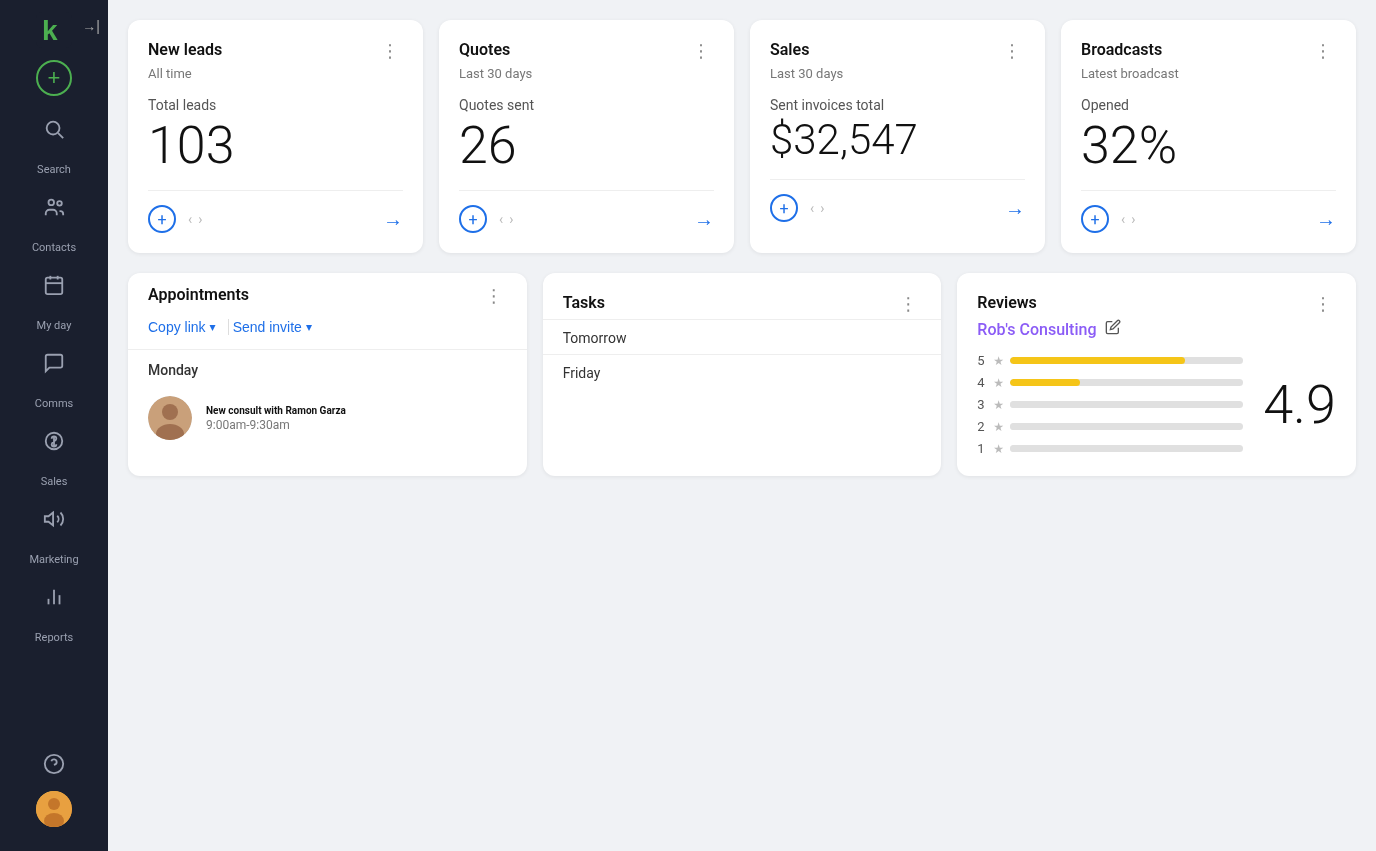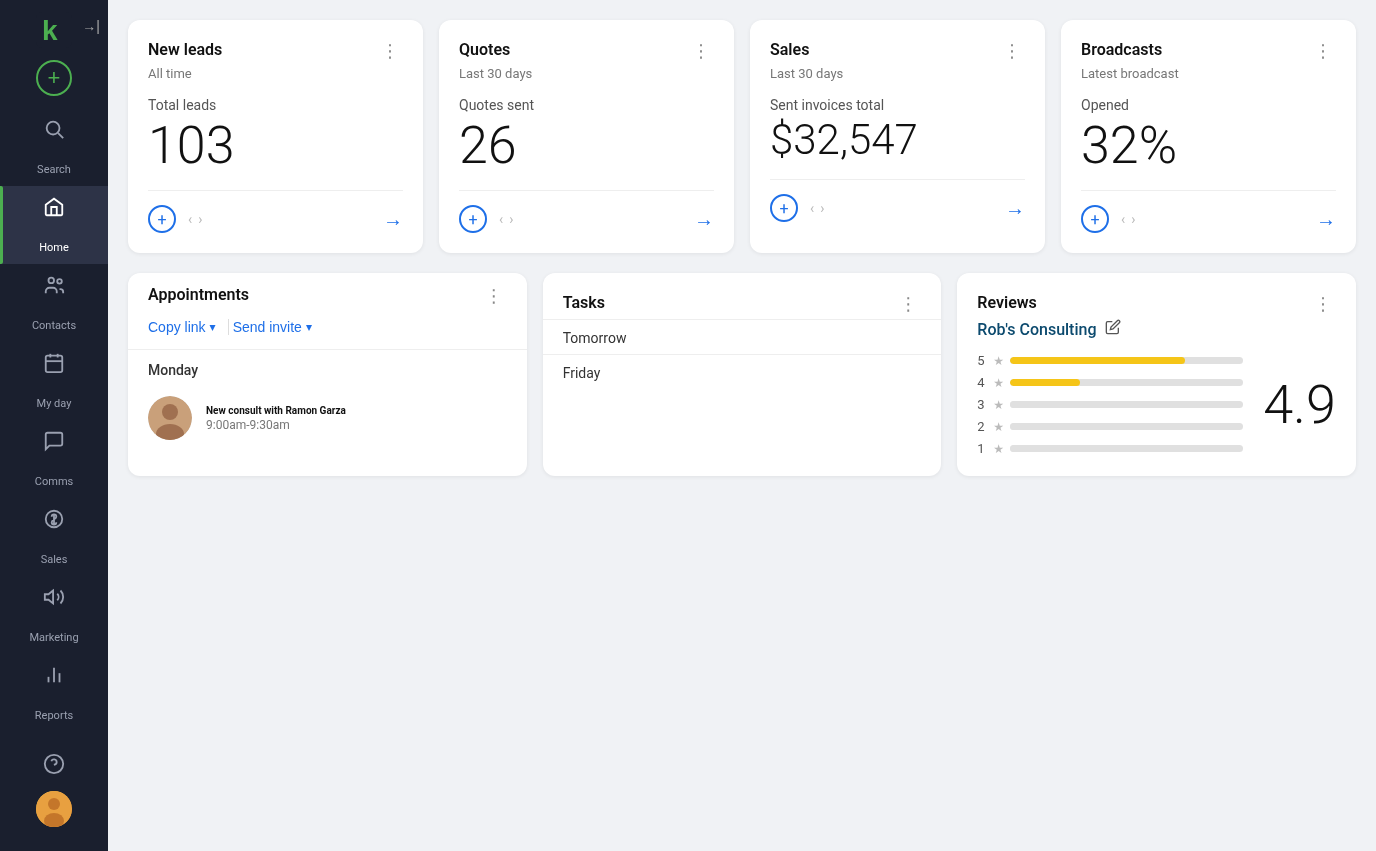--- a/index.html
+++ b/index.html
@@ -208,21 +208,21 @@
     }
     .task-info {}
     .task-name { font-size: 14px; font-weight: 500; color: #111; }
     .task-due { font-size: 12px; color: #777; margin-top: 2px; }
     .task-assigned { font-size: 12px; color: #555; margin-top: 1px; }
     .task-assigned span { font-weight: 500; }
 
     
     .reviews-card {}
     .reviews-header { display: flex; align-items: center; gap: 8px; margin-bottom: 14px; }
-    .reviews-biz-name { font-size: 16px; font-weight: 500; color: #0c4a6e; }
+    .reviews-biz-name { font-size: 16px; font-weight: 500; color: #8b5cf6; }
     .reviews-edit-icon { color: #555; cursor: pointer; font-size: 16px; }
     .reviews-content { display: flex; gap: 20px; align-items: center; }
     .reviews-bars { flex: 1; display: flex; flex-direction: column; gap: 7px; }
     .review-bar-row { display: flex; align-items: center; gap: 6px; }
     .review-bar-label { font-size: 13px; color: #555; width: 10px; flex-shrink: 0; }
     .review-star { color: #bbb; font-size: 12px; }
     .review-bar-track { flex: 1; height: 7px; background: #e0e0e0; border-radius: 4px; overflow: hidden; }
     .review-bar-fill { height: 100%; border-radius: 4px; background: #e0e0e0; }
     .review-bar-fill.high { background: #f5c518; }
     .review-bar-fill.med { background: #f5c518; }
@@ -248,29 +248,20 @@
     <div class="nav-item">
       <span class="nav-icon">
         <svg width="22" height="22" viewBox="0 0 24 24" fill="none" stroke="currentColor" stroke-width="2">
             <circle cx="11" cy="11" r="7"></circle>
             <line x1="16.5" y1="16.5" x2="22" y2="22"></line>
           </svg>
       </span>
       <span class="nav-item-label">Search</span>
     </div>
 
-    <div class="nav-item active">
-      <span class="nav-icon">
-        <svg width="22" height="22" viewBox="0 0 24 24" fill="none" stroke="currentColor" stroke-width="2">
-            <path d="M3 9.5L12 3l9 6.5V20a1 1 0 01-1 1H4a1 1 0 01-1-1V9.5z"></path>
-            <path d="M9 21V12h6v9"></path>
-          </svg>
-      </span>
-      <span class="nav-item-label">Home</span>
-    </div>
 
     <div class="nav-item">
       <span class="nav-icon">
         <svg width="22" height="22" viewBox="0 0 24 24" fill="none" stroke="currentColor" stroke-width="2">
             <circle cx="9" cy="7" r="3"></circle>
             <path d="M3 21v-2a4 4 0 014-4h4a4 4 0 014 4v2"></path>
             <circle cx="18" cy="8" r="2.5"></circle>
             <path d="M22 21v-1.5a3 3 0 00-3-3h-1"></path>
           </svg>
       </span>

